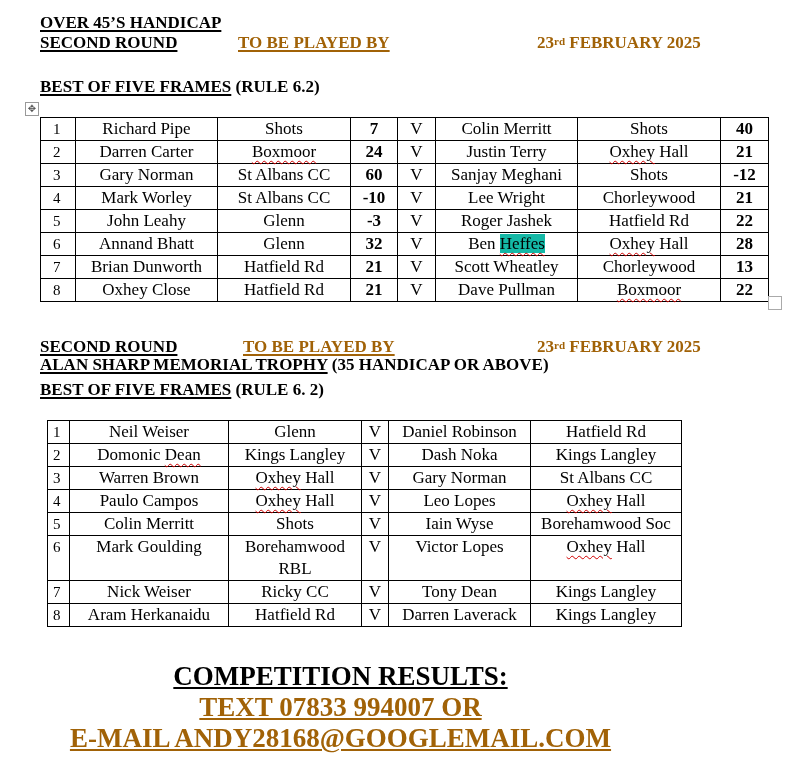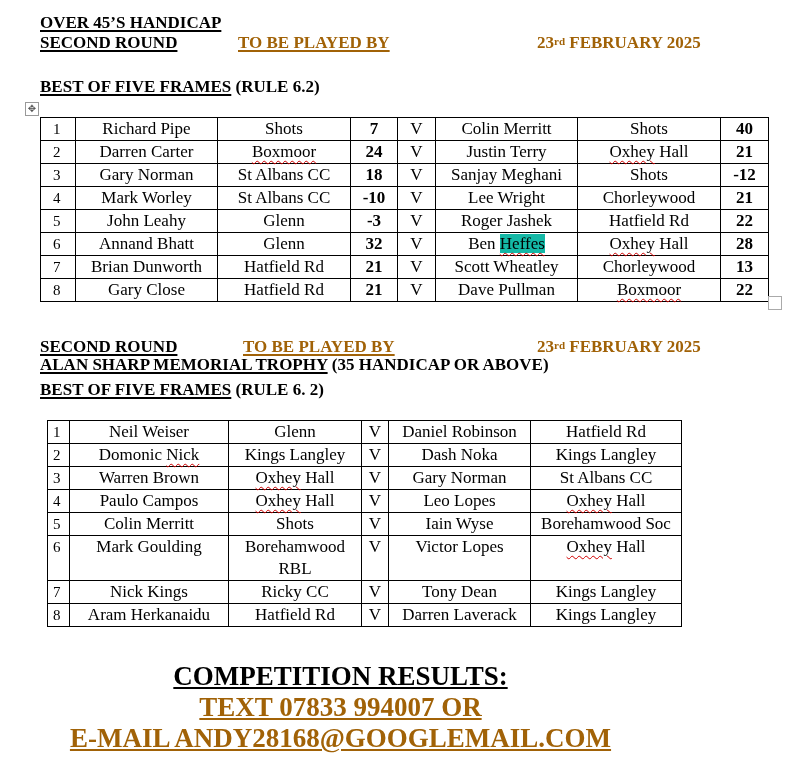--- a/index.html
+++ b/index.html
@@ -63,21 +63,21 @@
         <td class="sc"><span>24</span></td>
         <td><span>V</span></td>
         <td><span>Justin Terry</span></td>
         <td><span><span class="sq">Oxhey</span> Hall</span></td>
         <td class="sc"><span>21</span></td>
       </tr>
       <tr>
         <td class="num"><span>3</span></td>
         <td><span>Gary Norman</span></td>
         <td><span>St Albans CC</span></td>
-        <td class="sc"><span>18</span></td>
+        <td class="sc"><span>60</span></td>
         <td><span>V</span></td>
         <td><span>Sanjay Meghani</span></td>
         <td><span>Shots</span></td>
         <td class="sc"><span>-12</span></td>
       </tr>
       <tr>
         <td class="num"><span>4</span></td>
         <td><span>Mark Worley</span></td>
         <td><span>St Albans CC</span></td>
         <td class="sc"><span>-10</span></td>
@@ -111,21 +111,21 @@
         <td><span>Brian Dunworth</span></td>
         <td><span>Hatfield Rd</span></td>
         <td class="sc"><span>21</span></td>
         <td><span>V</span></td>
         <td><span>Scott Wheatley</span></td>
         <td><span>Chorleywood</span></td>
         <td class="sc"><span>13</span></td>
       </tr>
       <tr>
         <td class="num"><span>8</span></td>
-        <td><span>Gary Close</span></td>
+        <td><span>Oxhey Close</span></td>
         <td><span>Hatfield Rd</span></td>
         <td class="sc"><span>21</span></td>
         <td><span>V</span></td>
         <td><span>Dave Pullman</span></td>
         <td><span class="sq">Boxmoor</span></td>
         <td class="sc"><span>22</span></td>
       </tr>
     </tbody>
 </table>
 <div class="resize-handle"></div>
@@ -149,21 +149,21 @@
       <tr>
         <td class="num"><span>1</span></td>
         <td><span>Neil Weiser</span></td>
         <td><span>Glenn</span></td>
         <td><span>V</span></td>
         <td><span>Daniel Robinson</span></td>
         <td><span>Hatfield Rd</span></td>
       </tr>
       <tr>
         <td class="num"><span>2</span></td>
-        <td><span>Domonic <span class="sq">Nick</span></span></td>
+        <td><span>Domonic <span class="sq">Dean</span></span></td>
         <td><span>Kings Langley</span></td>
         <td><span>V</span></td>
         <td><span>Dash Noka</span></td>
         <td><span>Kings Langley</span></td>
       </tr>
       <tr>
         <td class="num"><span>3</span></td>
         <td><span>Warren Brown</span></td>
         <td><span><span class="sq">Oxhey</span> Hall</span></td>
         <td><span>V</span></td>
@@ -189,21 +189,21 @@
       <tr>
         <td class="num"><span>6</span></td>
         <td><span>Mark Goulding</span></td>
         <td><span>Borehamwood RBL</span></td>
         <td><span>V</span></td>
         <td><span>Victor Lopes</span></td>
         <td><span><span class="sq">Oxhey</span> Hall</span></td>
       </tr>
       <tr>
         <td class="num"><span>7</span></td>
-        <td><span>Nick Kings</span></td>
+        <td><span>Nick Weiser</span></td>
         <td><span>Ricky CC</span></td>
         <td><span>V</span></td>
         <td><span>Tony Dean</span></td>
         <td><span>Kings Langley</span></td>
       </tr>
       <tr>
         <td class="num"><span>8</span></td>
         <td><span>Aram Herkanaidu</span></td>
         <td><span>Hatfield Rd</span></td>
         <td><span>V</span></td>

